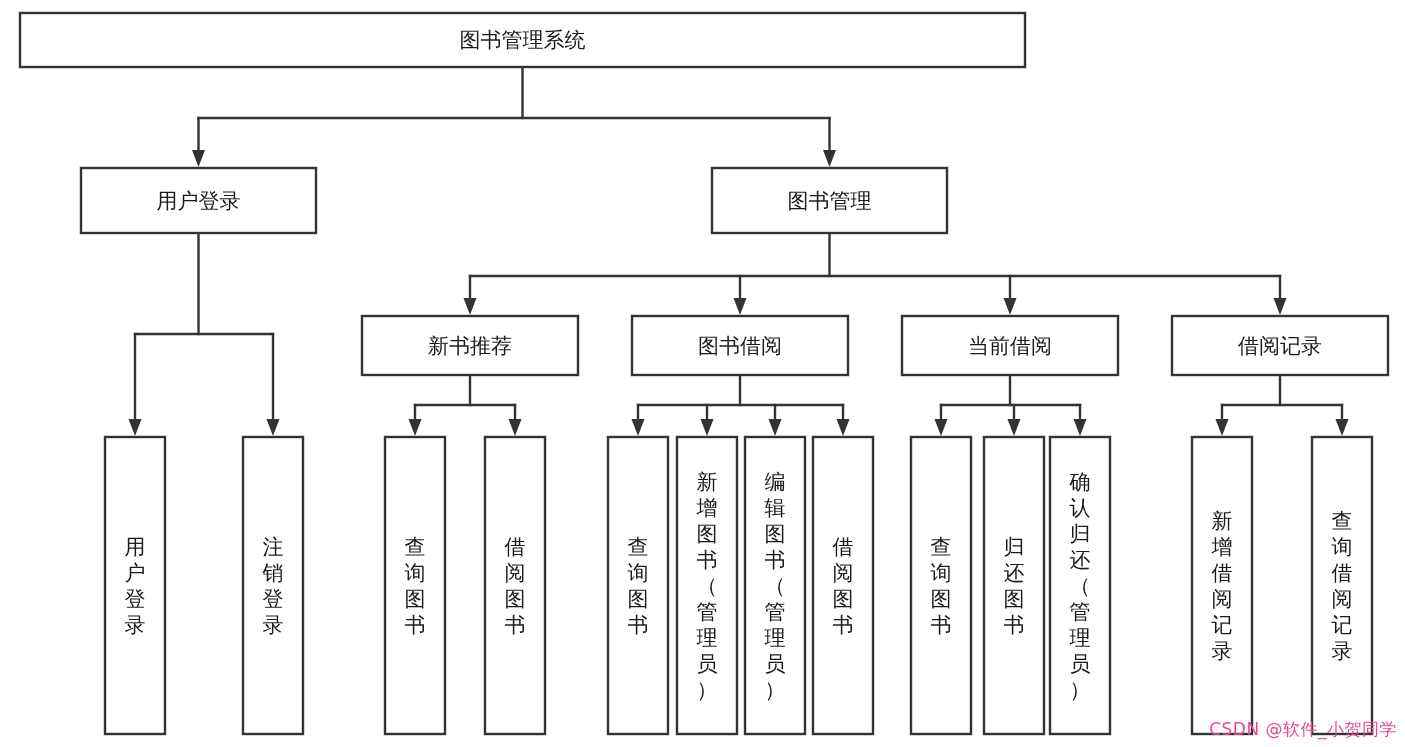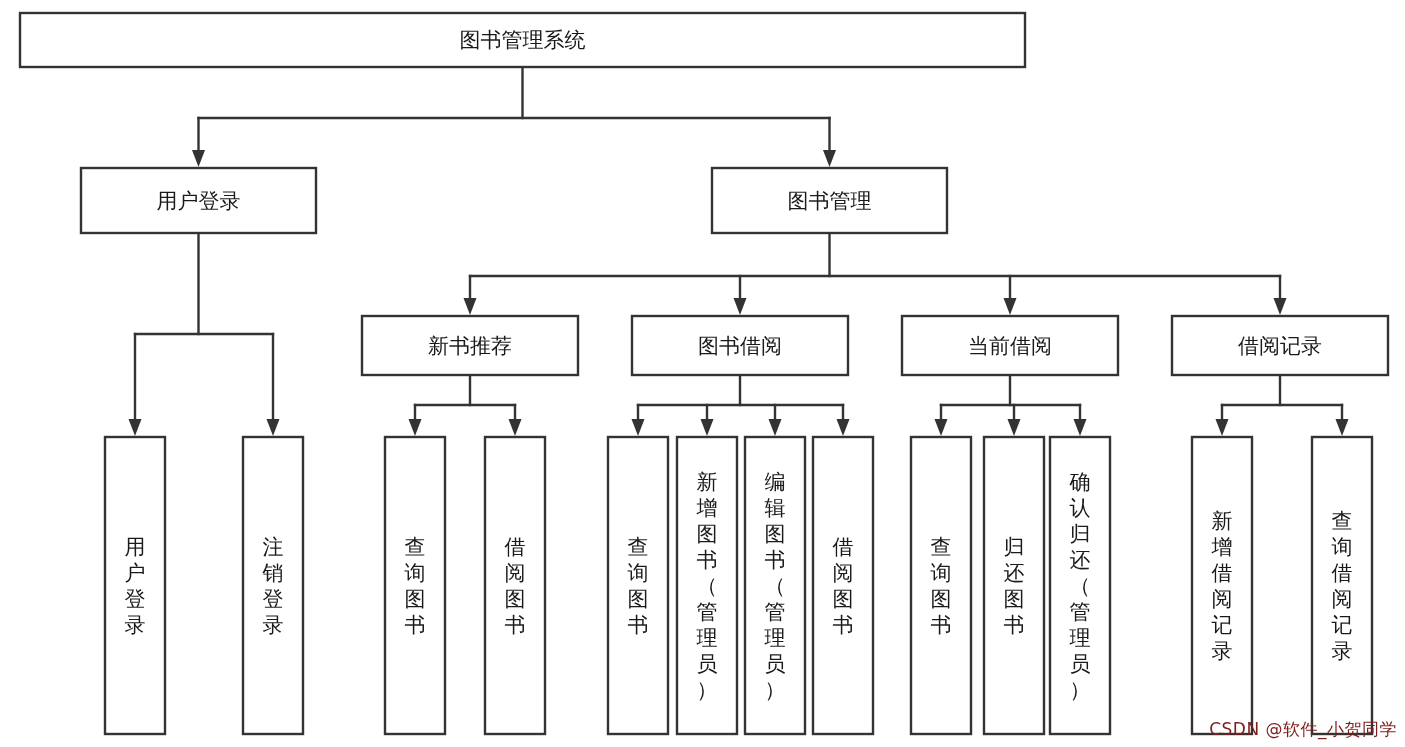--- a/index.html
+++ b/index.html
@@ -59,21 +59,21 @@
   }
   .node-label-v tspan {
     font-family: "DejaVu Sans", "Liberation Sans", sans-serif;
   }
   .watermark-text {
     position: absolute;
     right: 8px;
     bottom: 6px;
     font-family: "DejaVu Sans", "Liberation Sans", sans-serif;
     font-size: 17px;
-    color: #7f1d1d;
+    color: #ec4899;
     letter-spacing: 0.5px;
     white-space: nowrap;
     user-select: none;
   }
 </style>
 </head>
 <body>
 
 <div id="diagram-root">
   <svg id="flowchart" viewBox="0 0 1405 747">

